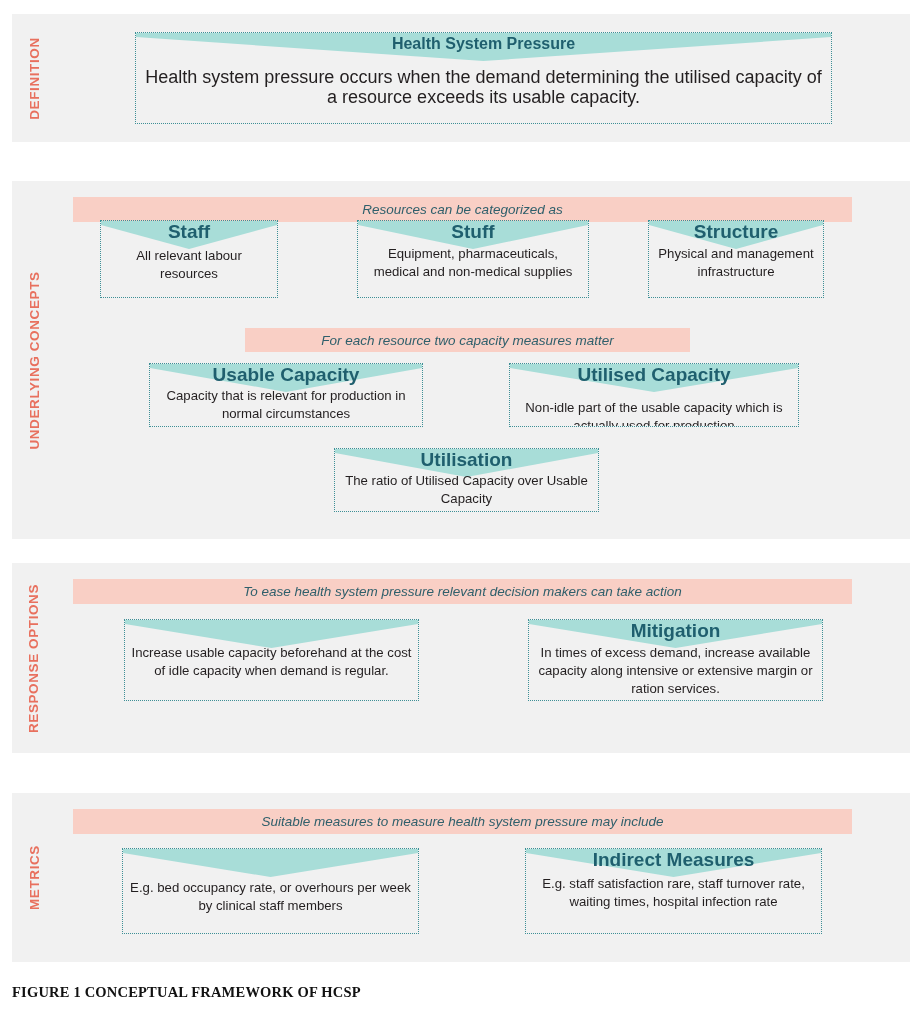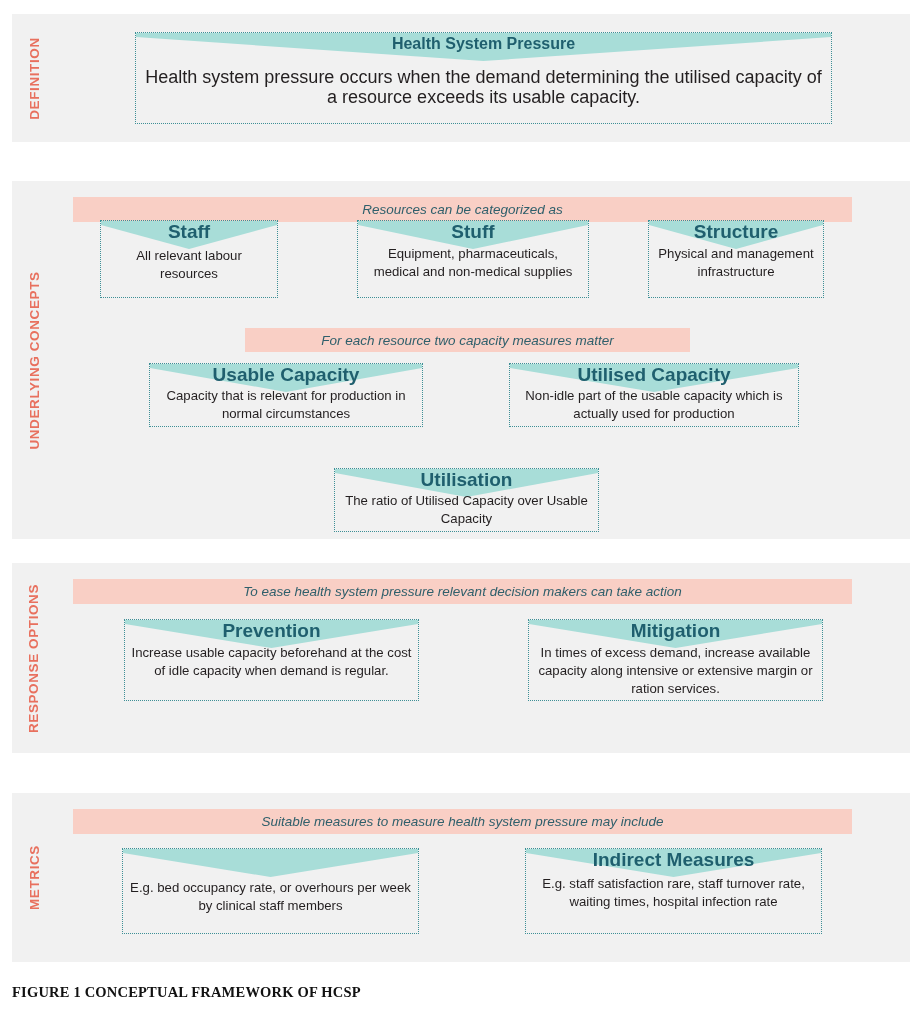--- a/index.html
+++ b/index.html
@@ -197,24 +197,24 @@
       <div class="cbox-body" style="top:23px;">Capacity that is relevant for production in normal circumstances</div>
     </div>
 
     <div class="cbox" style="left:497px; top:182px; width:290px; height:64px;">
       <div class="ribbon">
         <svg viewBox="0 0 100 28" preserveAspectRatio="none" aria-hidden="true">
           <polygon points="0,0 100,0 100,4 50,28 0,4" fill="#a8ddd8"></polygon>
         </svg>
       </div>
       <div class="cbox-title">Utilised Capacity</div>
-      <div class="cbox-body" style="top:23px;text-align:center;">Non-idle part of the usable capacity which is actually used for production</div>
-    </div>
-
-    <div class="cbox" style="left:322px; top:267px; width:265px; height:64px;margin-top:20px;">
+      <div class="cbox-body" style="top:35px;text-align:center;">Non-idle part of the usable capacity which is actually used for production</div>
+    </div>
+
+    <div class="cbox" style="left:322px; top:267px; width:265px; height:64px;">
       <div class="ribbon">
         <svg viewBox="0 0 100 28" preserveAspectRatio="none" aria-hidden="true">
           <polygon points="0,0 100,0 100,4 50,28 0,4" fill="#a8ddd8"></polygon>
         </svg>
       </div>
       <div class="cbox-title">Utilisation</div>
       <div class="cbox-body" style="top:23px;">The ratio of Utilised Capacity over Usable Capacity</div>
     </div>
   </div>
 
@@ -226,21 +226,20 @@
     <div class="pinkband" style="left:61px; top:9px; width:779px; height:25px;">
       <span>To ease health system pressure relevant decision makers can take action</span>
     </div>
 
     <div class="cbox" style="left:112px; top:56px; width:295px; height:82px;">
       <div class="ribbon">
         <svg viewBox="0 0 100 28" preserveAspectRatio="none" aria-hidden="true">
           <polygon points="0,0 100,0 100,4 50,28 0,4" fill="#a8ddd8"></polygon>
         </svg>
       </div>
-      <div class="cbox-title">Prevention</div>
       <div class="cbox-body" style="top:24px;">Increase usable capacity beforehand at the cost of idle capacity when demand is regular.</div>
     </div>
 
     <div class="cbox" style="left:516px; top:56px; width:295px; height:82px;">
       <div class="ribbon">
         <svg viewBox="0 0 100 28" preserveAspectRatio="none" aria-hidden="true">
           <polygon points="0,0 100,0 100,4 50,28 0,4" fill="#a8ddd8"></polygon>
         </svg>
       </div>
       <div class="cbox-title">Mitigation</div>

